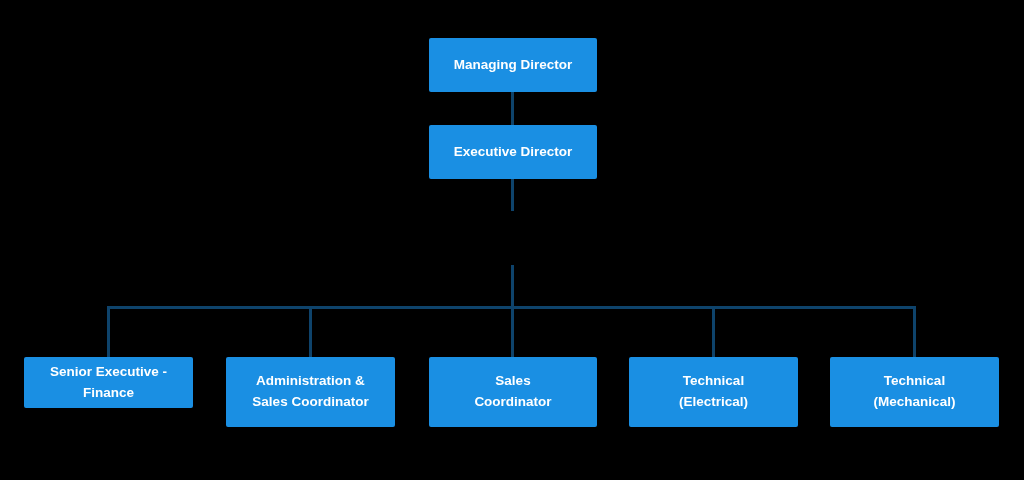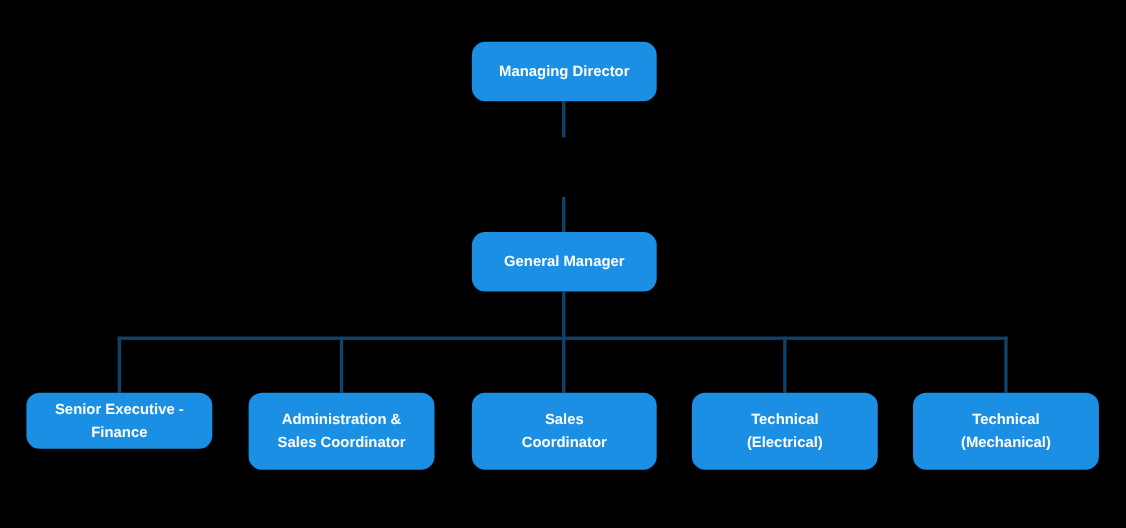--- a/index.html
+++ b/index.html
@@ -20,38 +20,38 @@
     background: var(--box, #1a8fe3);
     color: var(--text, #ffffff);
     display: flex;
     align-items: center;
     justify-content: center;
     text-align: center;
     font-weight: bold;
     font-size: 13.5px;
     line-height: 1.55;
     white-space: pre-line;
-    border-radius: 12px;
+    border-radius: 2px;
     box-sizing: border-box;
     padding: 20px 8px;
   }
   .connector {
     position: absolute;
     background: var(--line, #0d3c61);
   }
 </style>
 </head>
 <body>
 
 <div id="org-chart" style="--bg: #000000; --box: #1a8fe3; --line: #0e436b; --text: #ffffff;">
 
   <div class="node" style="left:429px; top:38px; width:168px; height:54px;">Managing Director</div>
 
+  <div class="node" style="left:429px; top:125px; width:168px; height:54px;">Executive Director</div>
 
-  <div class="node" style="left:429px; top:211px; width:168px; height:54px;">General Manager</div>
 
   <div class="connector" style="left:511px; top:92px; width:3px; height:33px;"></div>
   <div class="connector" style="left:511px; top:179px; width:3px; height:32px;"></div>
   <div class="connector" style="left:511px; top:265px; width:3px; height:42px;"></div>
 
   <div class="connector" style="left:107px; top:306px; width:809px; height:3px;"></div>
 
   <div class="connector" style="left:107px; top:306px; width:3px; height:51px;"></div>
   <div class="connector" style="left:309px; top:306px; width:3px; height:51px;"></div>
   <div class="connector" style="left:511px; top:306px; width:3px; height:51px;"></div>

